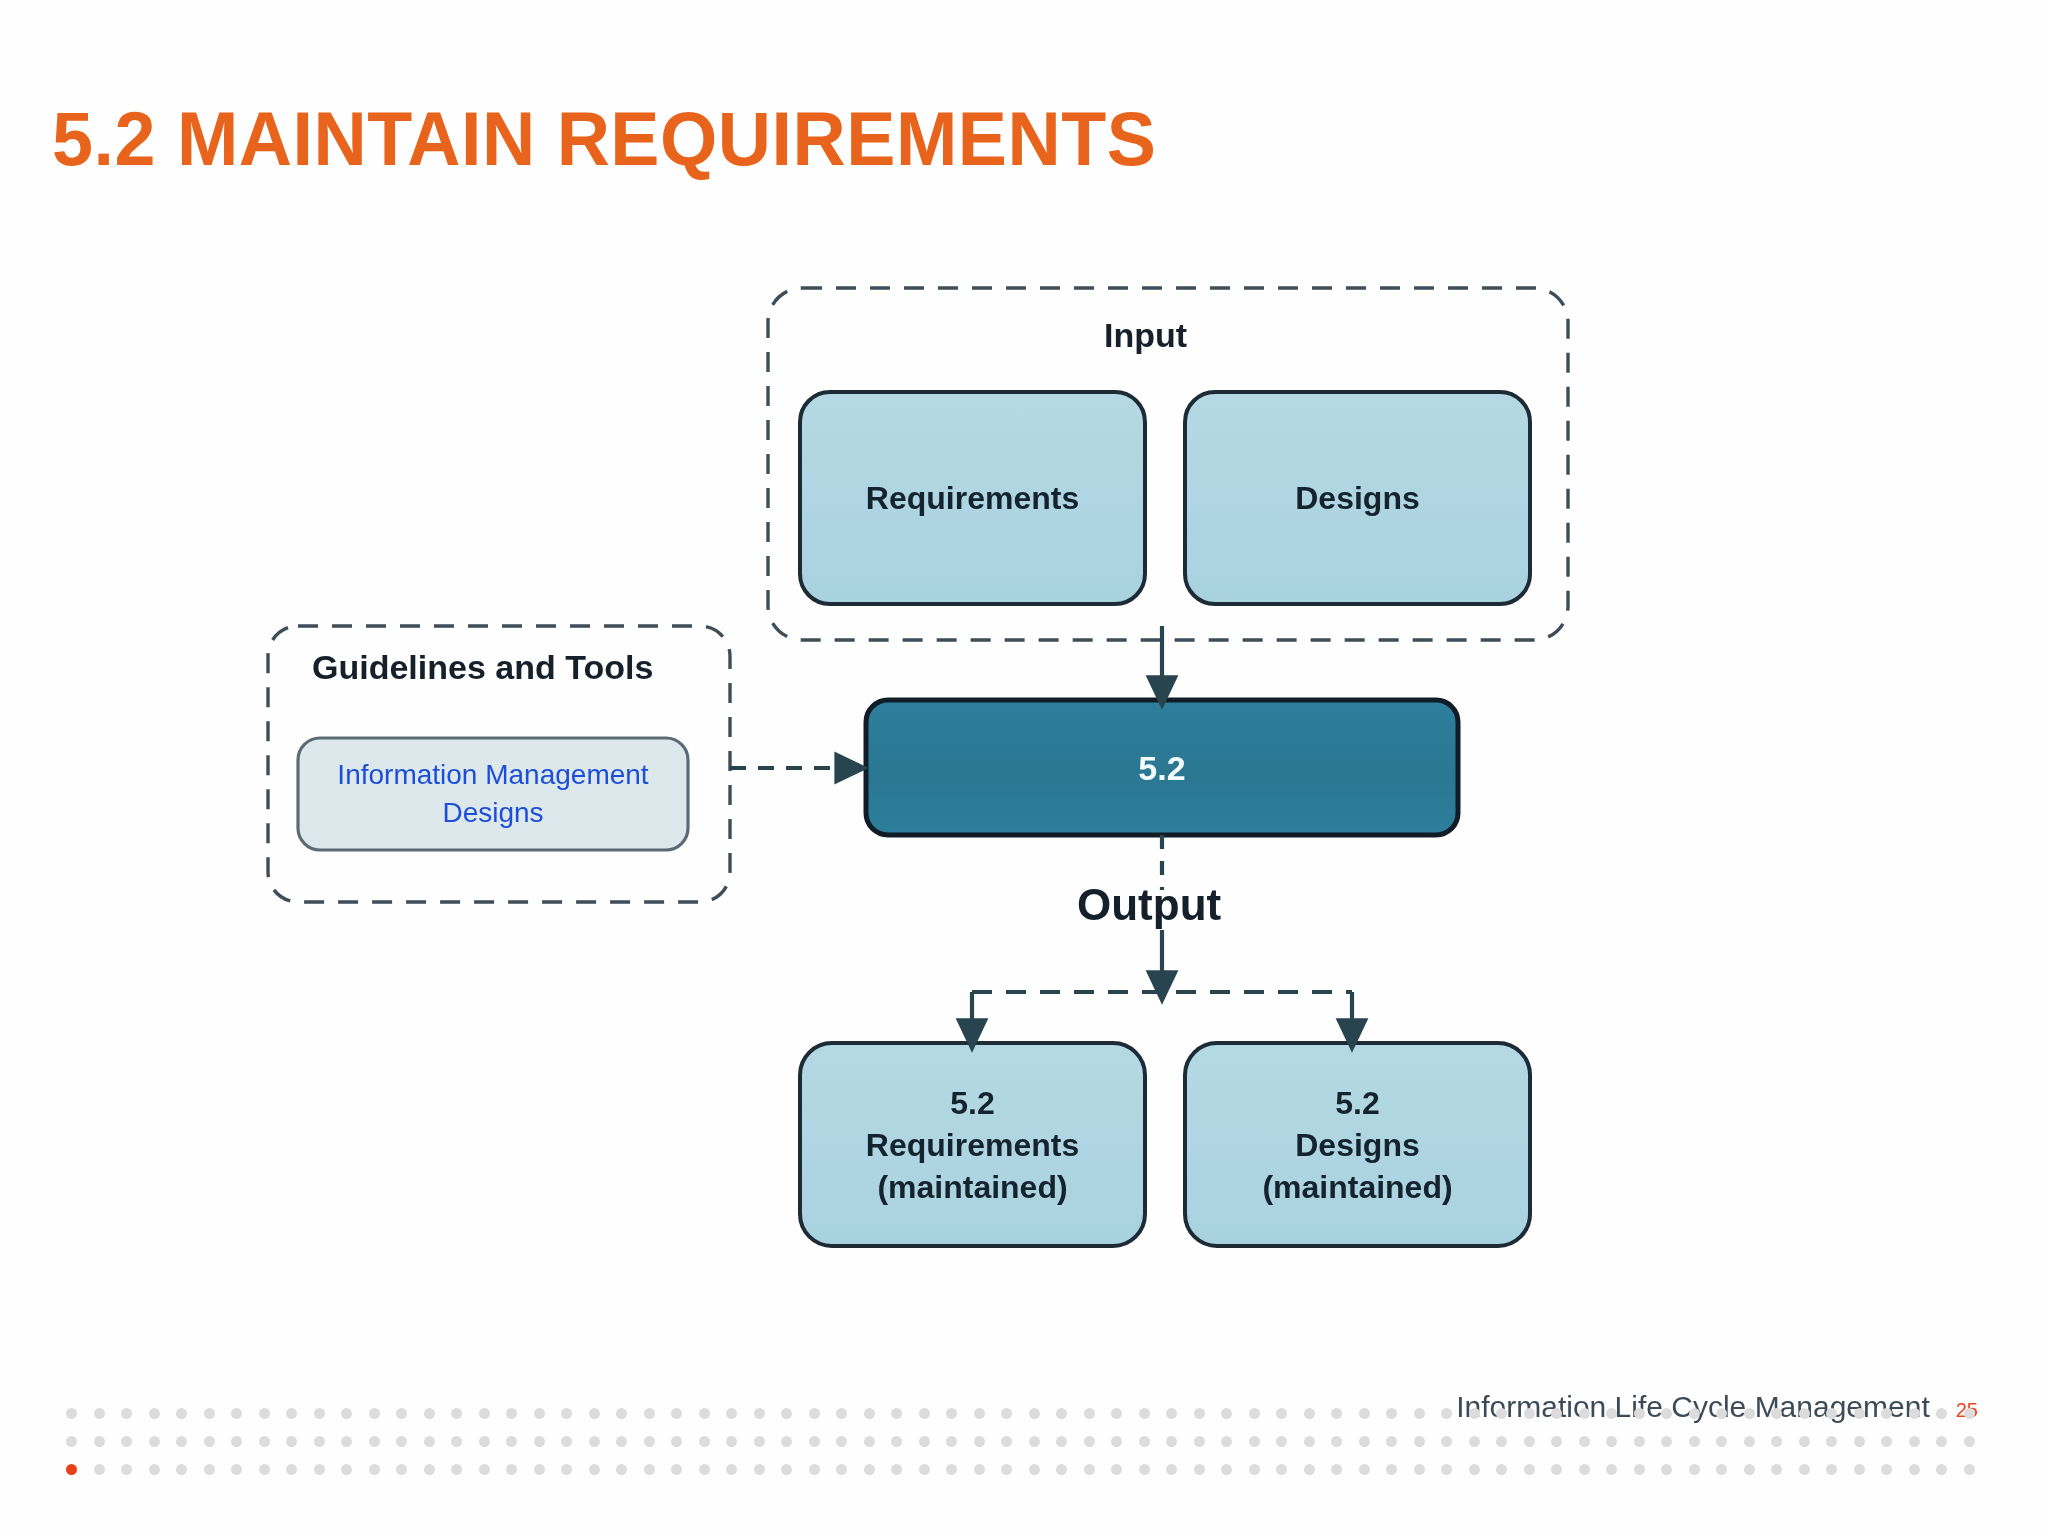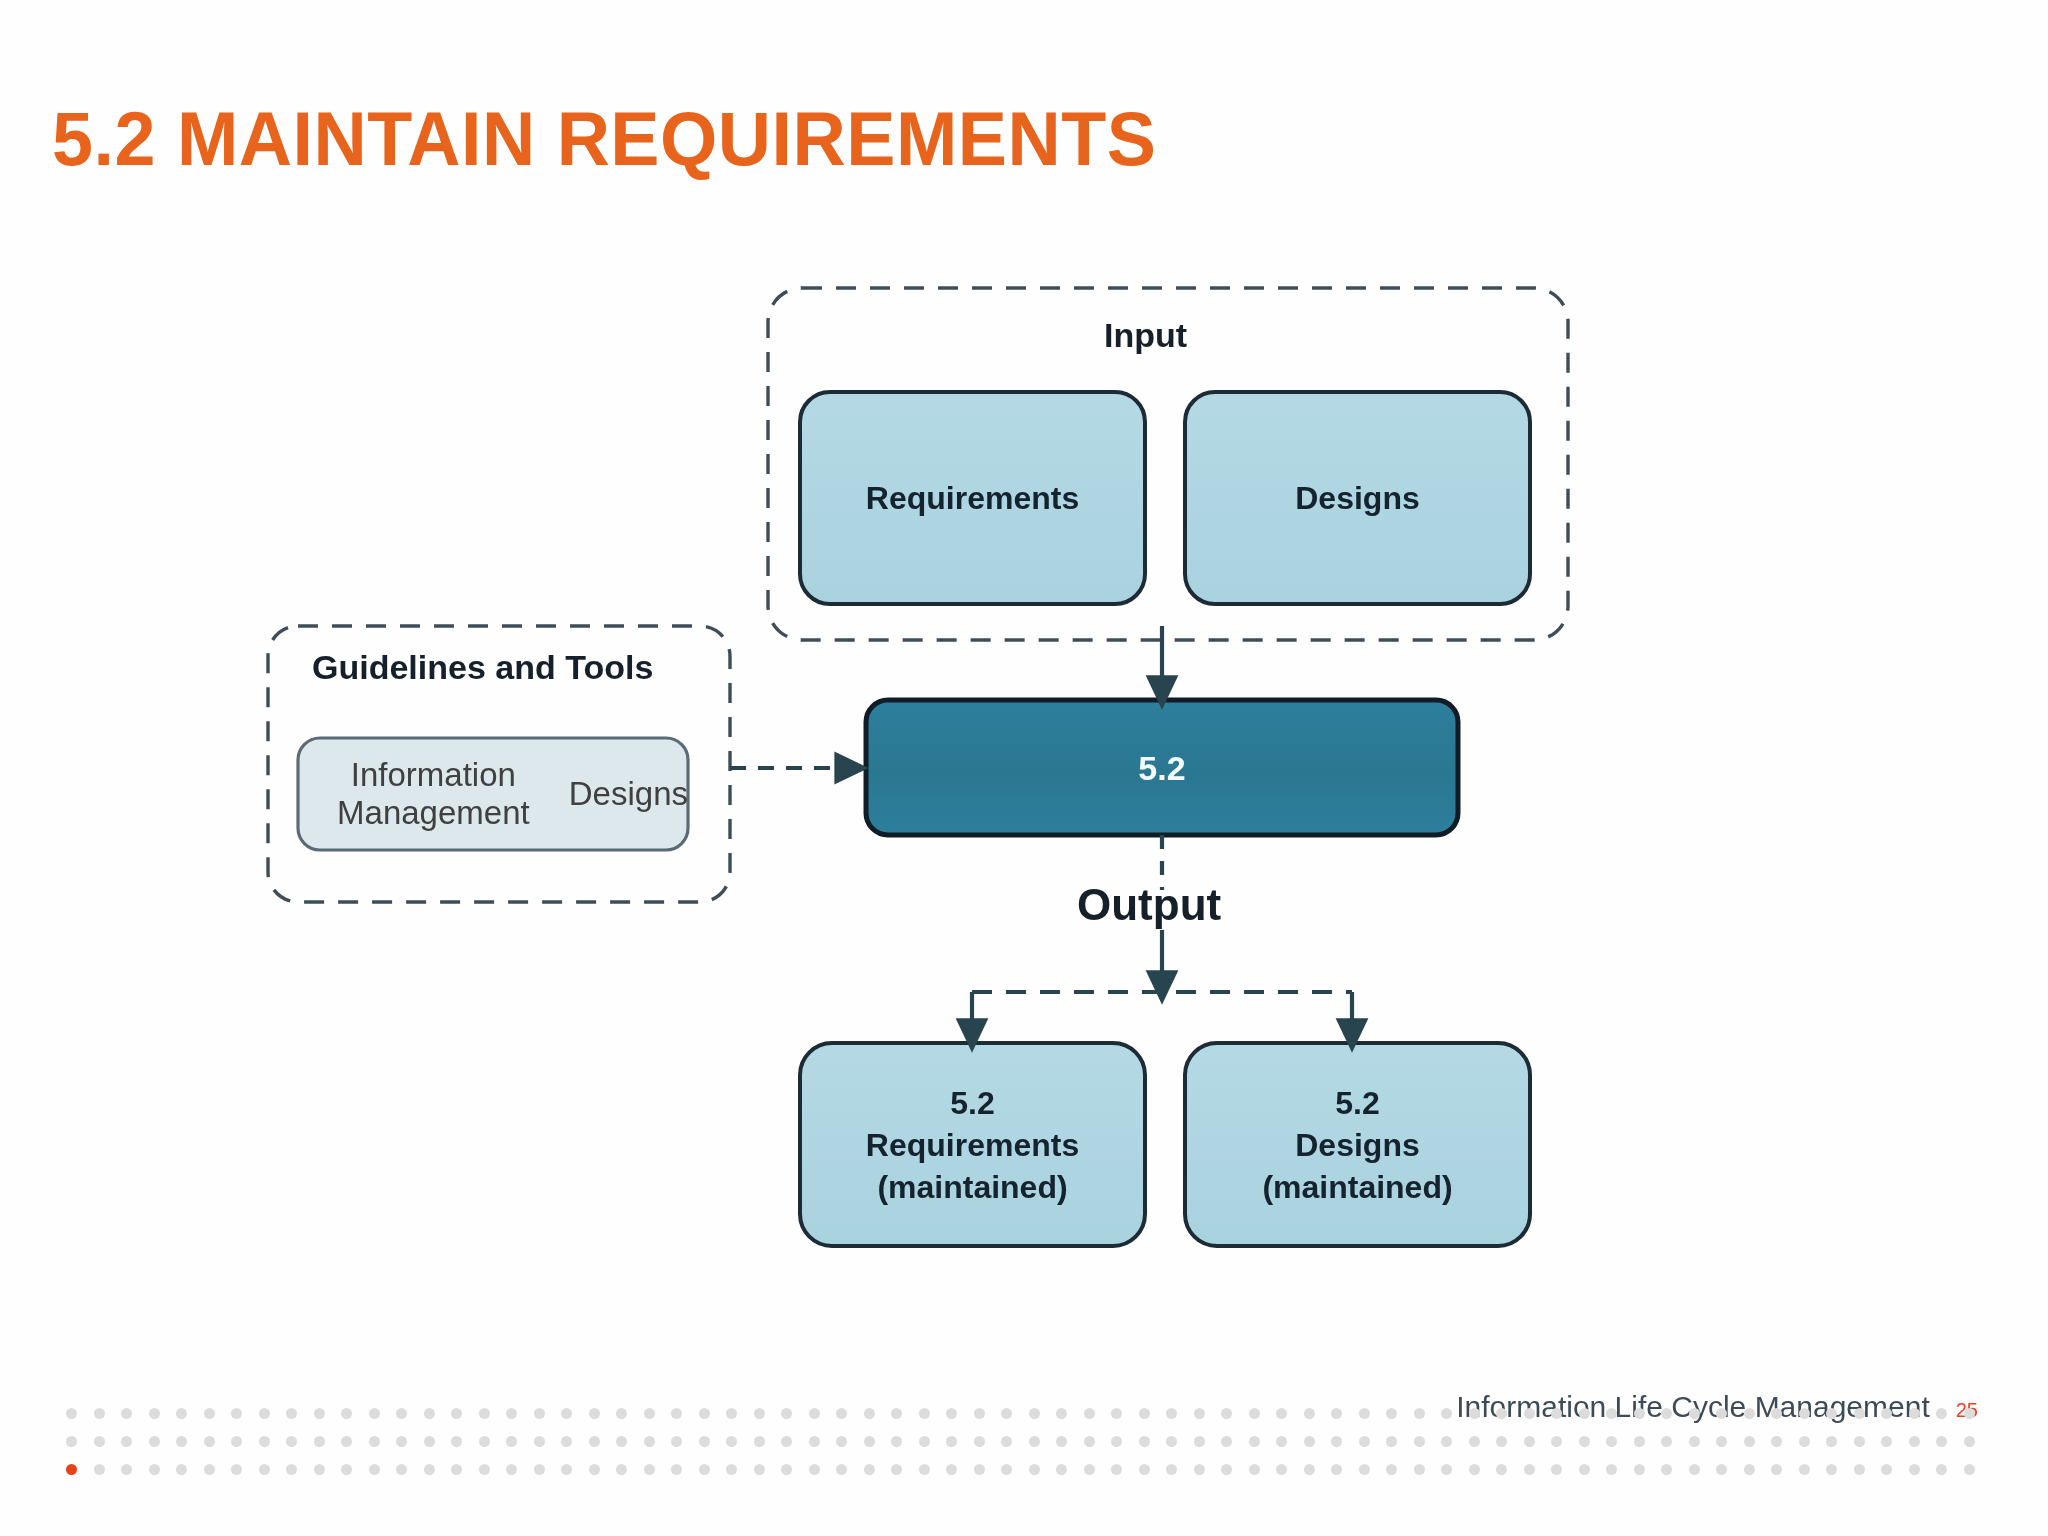--- a/index.html
+++ b/index.html
@@ -77,29 +77,29 @@
     font-family: "Liberation Sans", sans-serif;
     font-weight: bold;
     font-size: 44px;
     color: #16202A;
     white-space: nowrap;
   }
 
   .guide-label {
     position: absolute;
     display: flex;
-    flex-direction: row;
+    flex-direction: column;
     align-items: center;
     justify-content: center;
     text-align: center;
     font-family: "Liberation Sans", sans-serif;
     font-weight: normal;
-    font-size: 33px;
+    font-size: 28px;
     line-height: 38px;
-    color: #404040;
+    color: #1d4ed8;
     pointer-events: none;
   }
 
   
   #footer {
     position: absolute;
     right: 70px;
     top: 1355px;
     display: flex;
     align-items: baseline;

